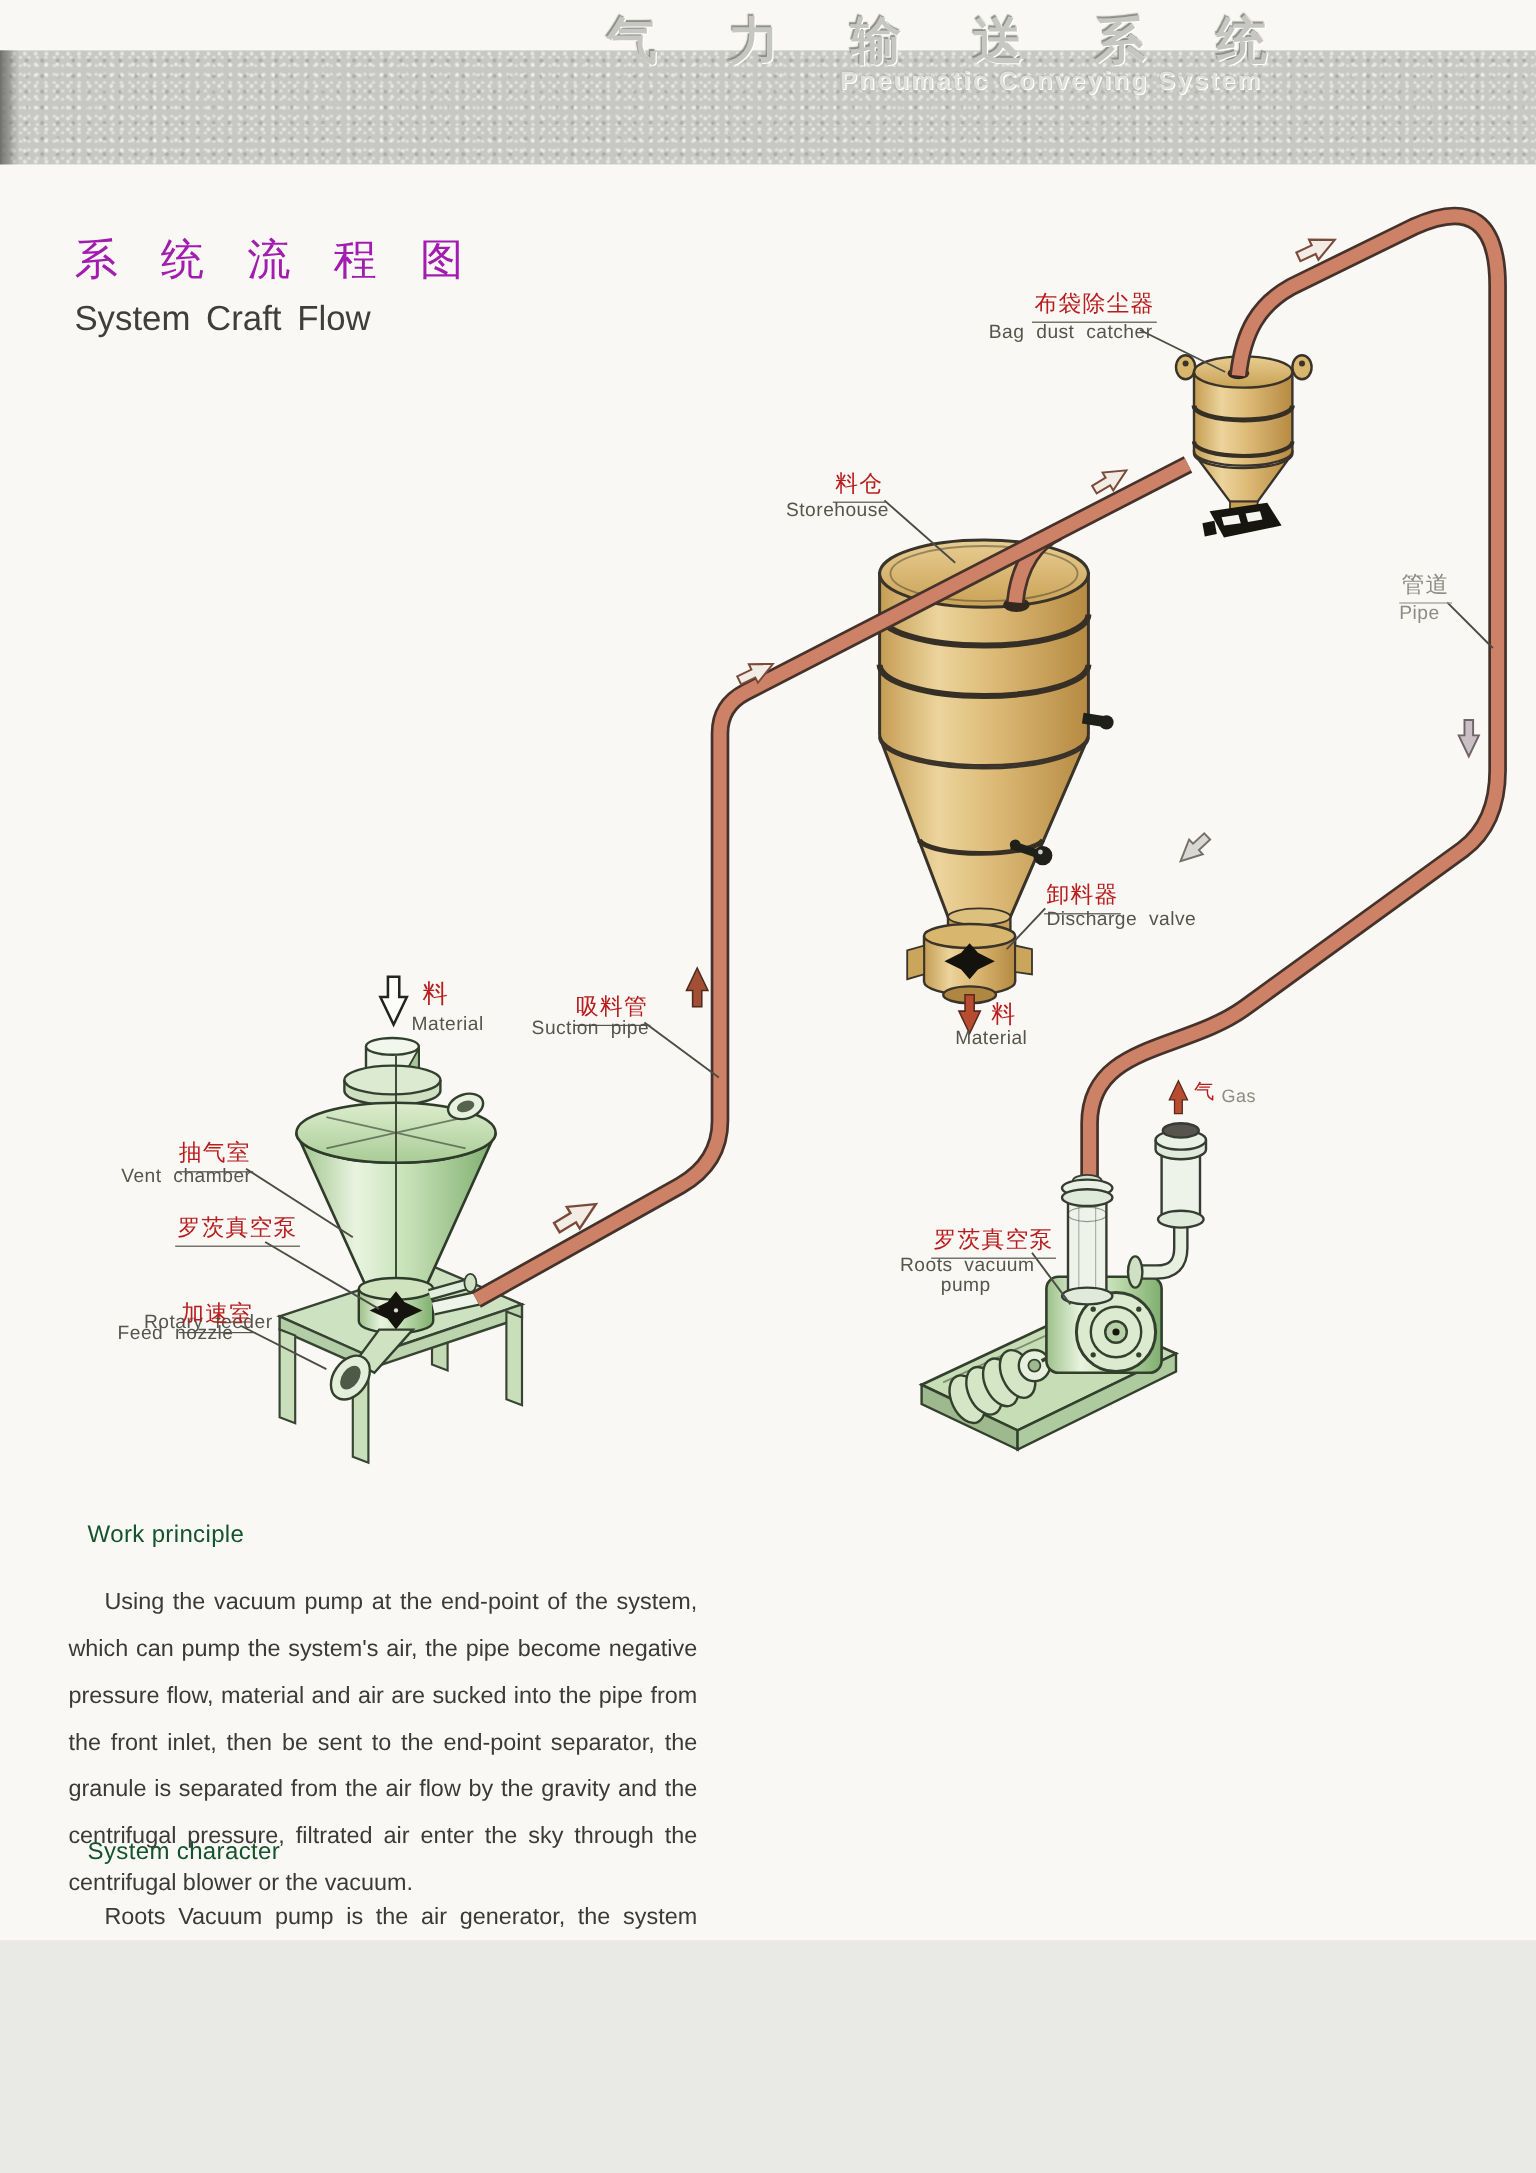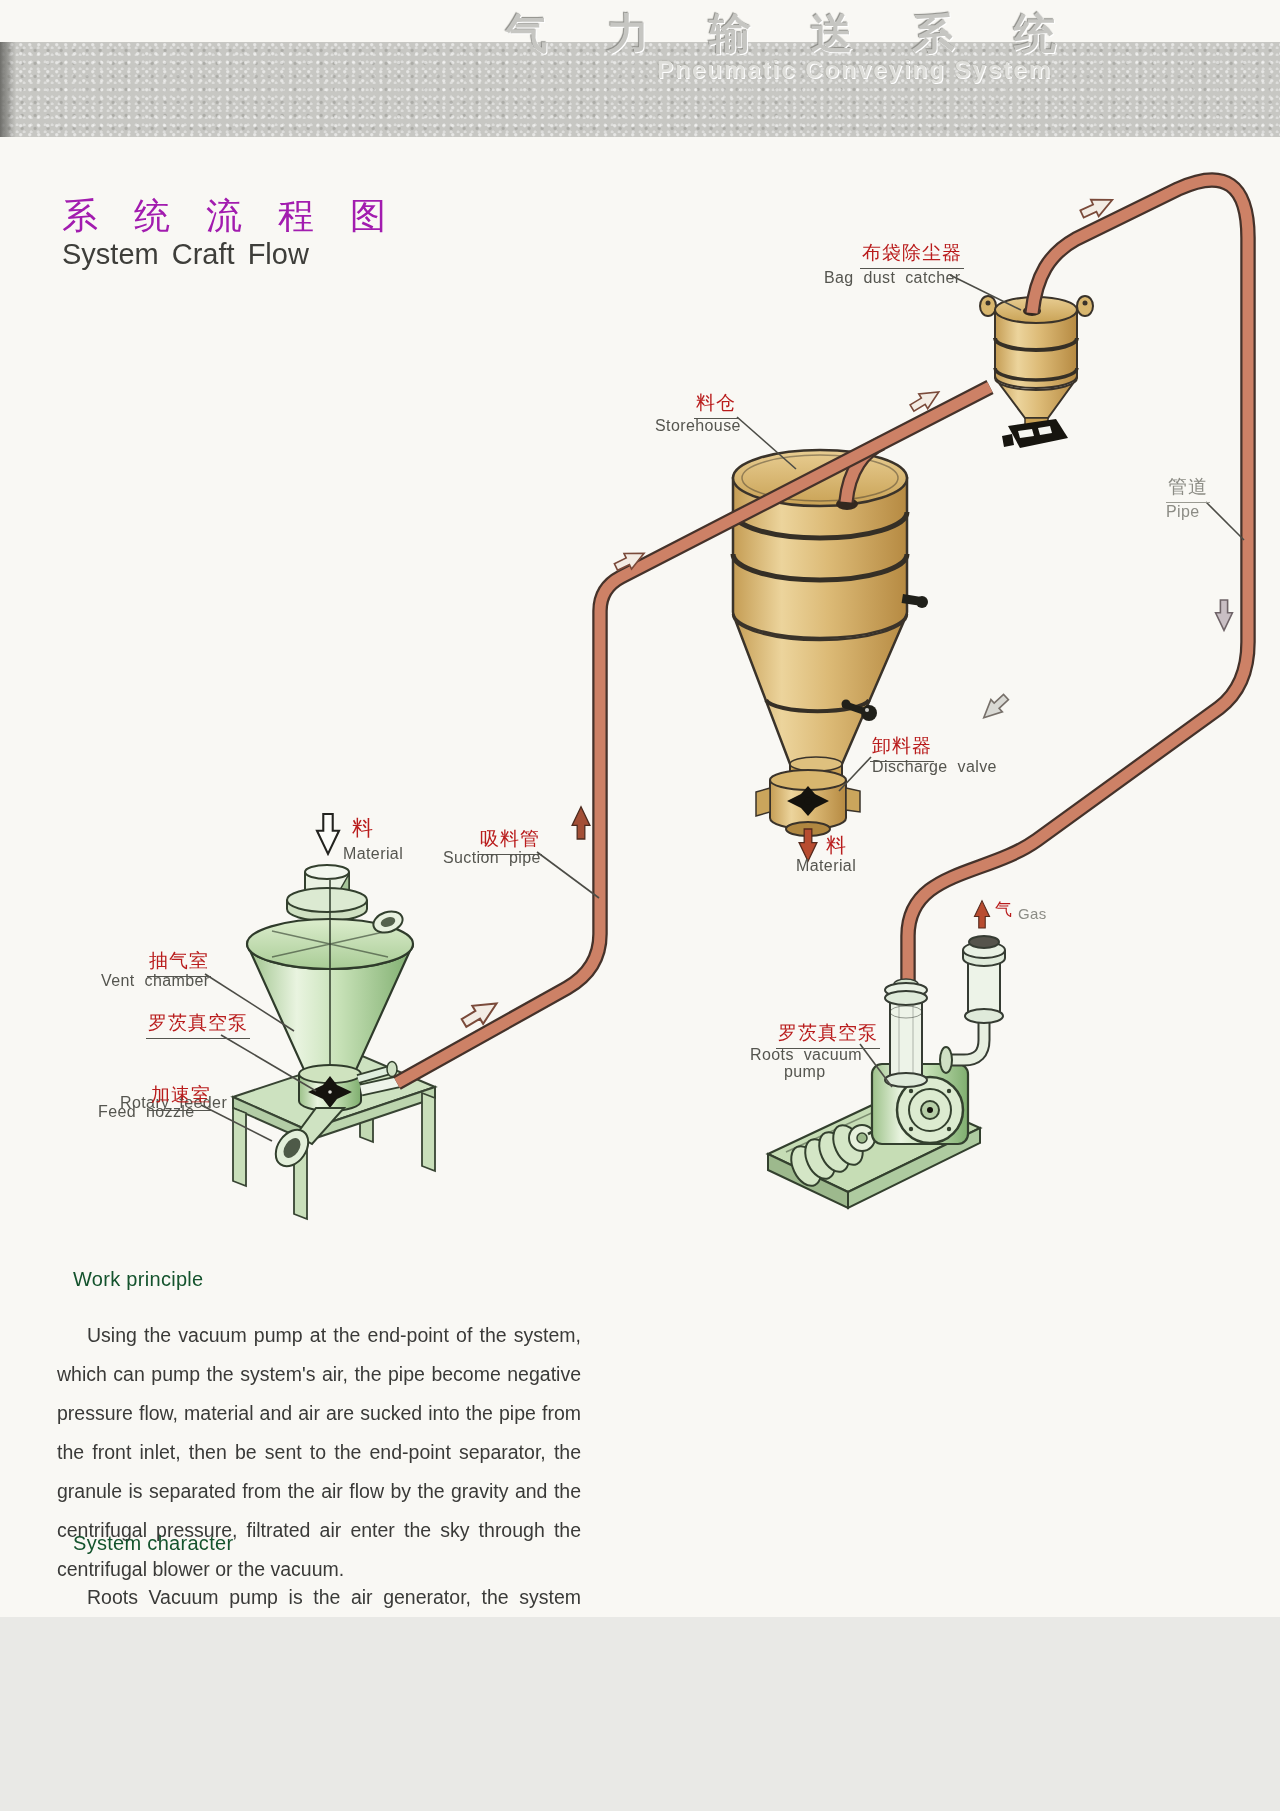--- a/index.html
+++ b/index.html
@@ -11,26 +11,26 @@
     background-color:#c7c7c3;
     background-image:
       radial-gradient(circle at 30% 30%, rgba(255,255,255,.55) 1px, transparent 2.2px),
       radial-gradient(circle at 70% 65%, rgba(138,138,133,.45) 1px, transparent 2.2px),
       radial-gradient(circle at 45% 85%, rgba(255,255,255,.4) 1px, transparent 2px);
     background-size:9px 9px,13px 13px,7px 7px;}
   .banner-cap{position:absolute;left:0;top:0;width:16px;height:95px;
     background:linear-gradient(to right,#6f6f6b,rgba(199,199,195,0));}
   .banner-cn{position:absolute;right:200px;top:6px;font-size:42px;font-weight:bold;letter-spacing:24px;
     color:#c6c6c2;text-shadow:1px 1px 0 #ffffff,-1px -1px 1px #8d8d88;white-space:nowrap;}
-  .banner-en{position:absolute;right:228px;top:56px;font-size:24px;font-weight:bold;letter-spacing:2px;
+  .banner-en{position:absolute;right:228px;top:56px;font-size:21px;font-weight:bold;letter-spacing:2px;
     color:#dededa;text-shadow:1px 1px 0 #ffffff,0 0 2px #97978f;white-space:nowrap;text-align:center;}
 
   
   .title-cn{position:absolute;left:62px;top:192px;font-size:36px;letter-spacing:13px;color:#a21caf;font-weight:500;}
-  .title-en{position:absolute;left:62px;top:238px;font-size:29px;color:#3e3e3a;word-spacing:5px;}
+  .title-en{position:absolute;left:62px;top:250px;font-size:29px;color:#3e3e3a;word-spacing:5px;}
 
   
   .lbl{position:absolute;white-space:nowrap;color:#b91c1c;}
   .lbl-cn{font-size:19px;letter-spacing:1px;border-bottom:1.5px solid #55554f;padding:0 2px 2px 2px;}
   .lbl-cn-plain{font-size:20px;letter-spacing:1px;}
   .lbl-en{font-size:16px;color:#55554f;word-spacing:5px;letter-spacing:.4px;}
   .lbl-light{color:#8c8c85;border-color:#9a9a92;}
 
   
   .sec-head{position:absolute;left:73px;font-size:20px;color:#14532d;font-weight:500;letter-spacing:.3px;}

